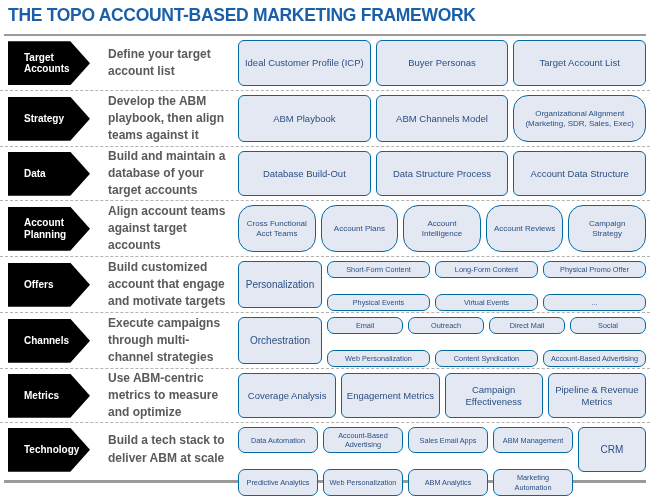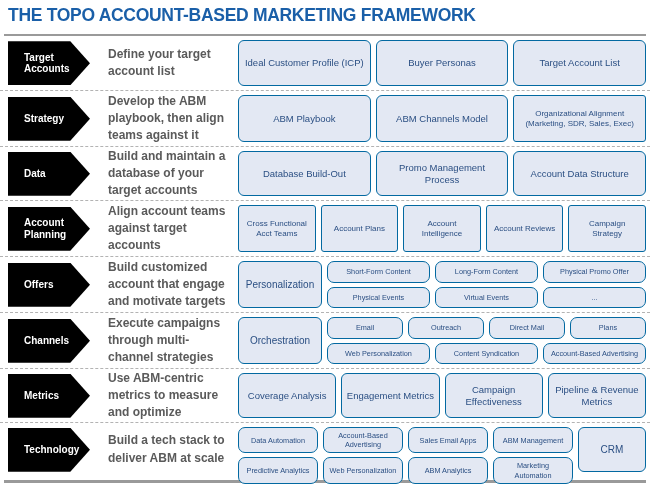--- a/index.html
+++ b/index.html
@@ -104,35 +104,35 @@
     justify-content: center;
     text-align: center;
     background: #e3e8f3;
     border: 1px solid #0369a1;
     border-radius: 6px;
     color: #2b4f83;
     font-size: 9.5px;
     line-height: 1.25;
     padding: 3px 4px;
   }
-  .card.small { font-size: 8px; border-radius: 3px; }
+  .card.small { font-size: 8px; border-radius: 15px; }
   .card.tiny  { font-size: 7.3px; border-radius: 7px; }
 
   
   .anchor {
     flex: 0 0 84px;
     font-size: 10px;
   }
 
   
   .subgrid {
     flex: 1 1 auto;
     display: flex;
     flex-direction: column;
-    gap: 4px;
+    gap: 16px;
     min-width: 0;
   }
   .subrow {
     flex: 1 1 0;
     display: flex;
     gap: 5px;
     min-width: 0;
   }
 
   
@@ -193,21 +193,21 @@
 
     <div class="row r-data">
       <div class="chev-wrap">
         <div class="chev">
           <span class="chev-label">Data</span>
         </div>
       </div>
       <div class="desc">Build and maintain a database of your target accounts</div>
       <div class="cards">
         <div class="card">Database Build-Out</div>
-        <div class="card">Promo Management Process</div>
+        <div class="card">Data Structure Process</div>
         <div class="card">Account Data Structure</div>
       </div>
     </div>
 
     <div class="row r-planning">
       <div class="chev-wrap">
         <div class="chev">
           <span class="chev-label">Account Planning</span>
         </div>
       </div>
@@ -252,21 +252,21 @@
         </div>
       </div>
       <div class="desc">Execute campaigns through multi-channel strategies</div>
       <div class="cards">
         <div class="card anchor">Orchestration</div>
         <div class="subgrid">
           <div class="subrow">
             <div class="card tiny">Email</div>
             <div class="card tiny">Outreach</div>
             <div class="card tiny">Direct Mail</div>
-            <div class="card tiny">Plans</div>
+            <div class="card tiny">Social</div>
           </div>
           <div class="subrow">
             <div class="card tiny">Web Personalization</div>
             <div class="card tiny">Content Syndication</div>
             <div class="card tiny">Account-Based Advertising</div>
           </div>
         </div>
       </div>
     </div>
 

